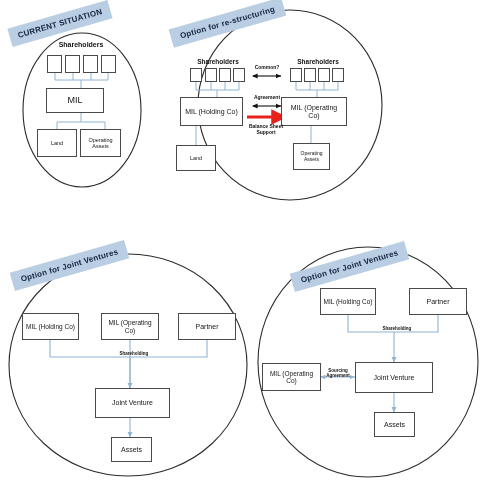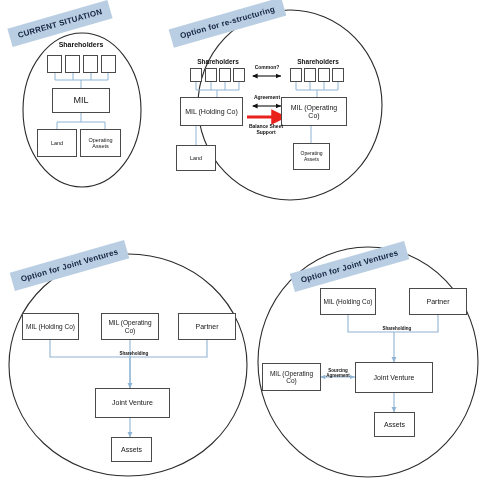--- a/index.html
+++ b/index.html
@@ -110,21 +110,21 @@
 
   <div class="caption t7" style="left:41px;top:41px;width:80px;text-align:center;">
     <span>Shareholders</span>
   </div>
 
   <div class="nodebox sh" style="left:47px;top:55px;width:15px;height:18px;"></div>
   <div class="nodebox sh" style="left:65px;top:55px;width:15px;height:18px;"></div>
   <div class="nodebox sh" style="left:83px;top:55px;width:15px;height:18px;"></div>
   <div class="nodebox sh" style="left:101px;top:55px;width:15px;height:18px;"></div>
 
-  <div class="nodebox t9" style="left:52px;top:88px;width:58px;height:25px;">
+  <div class="nodebox t9" style="left:46px;top:88px;width:58px;height:25px;">
     <span>MIL</span>
   </div>
 
   <div class="nodebox t55" style="left:37px;top:129px;width:40px;height:28px;padding:0 2px;">
     <span>Land</span>
   </div>
   <div class="nodebox t55" style="left:80px;top:129px;width:41px;height:28px;padding:0 2px;">
     <span>Operating Assets</span>
   </div>
 

